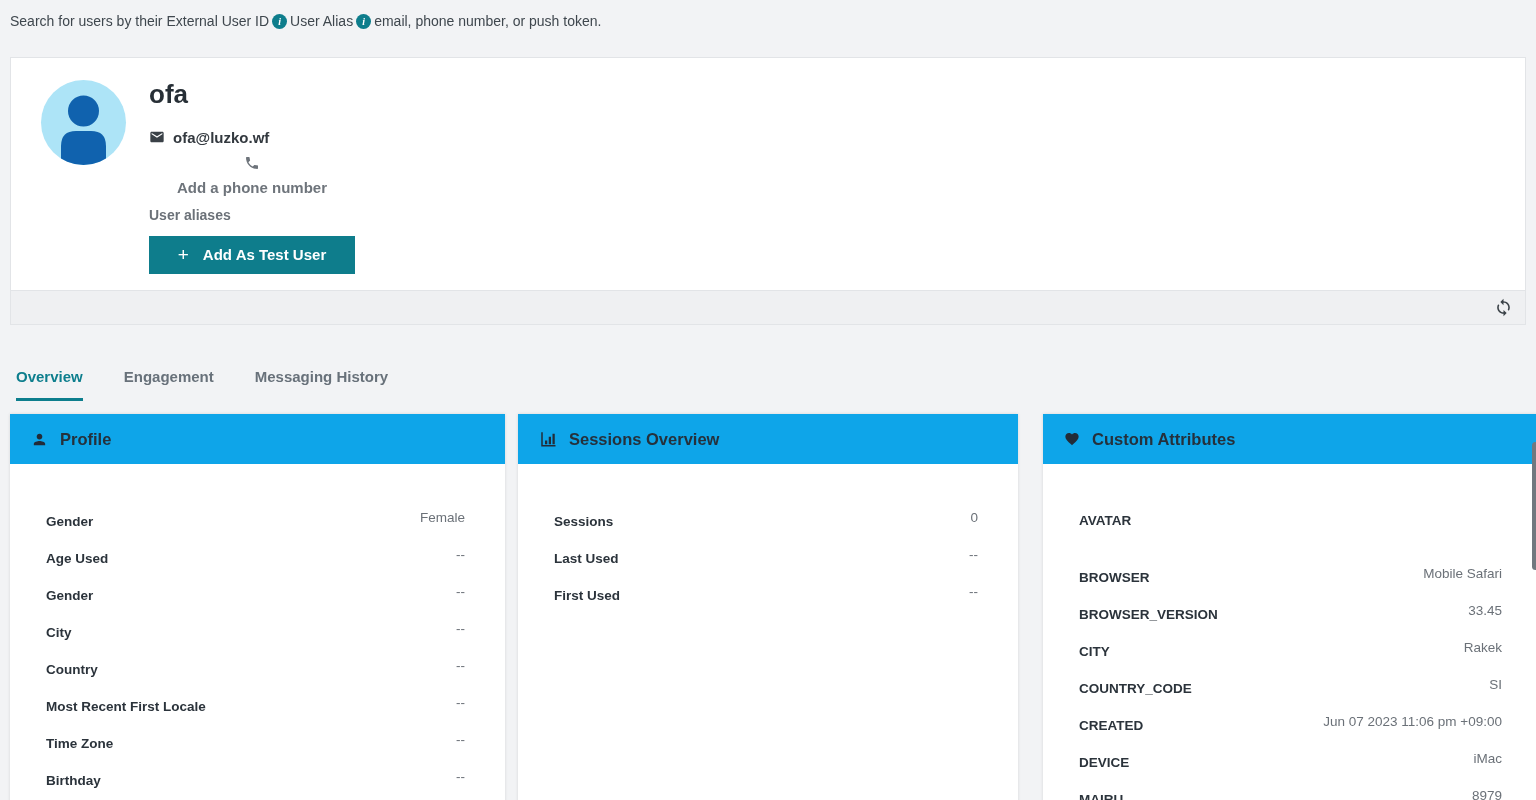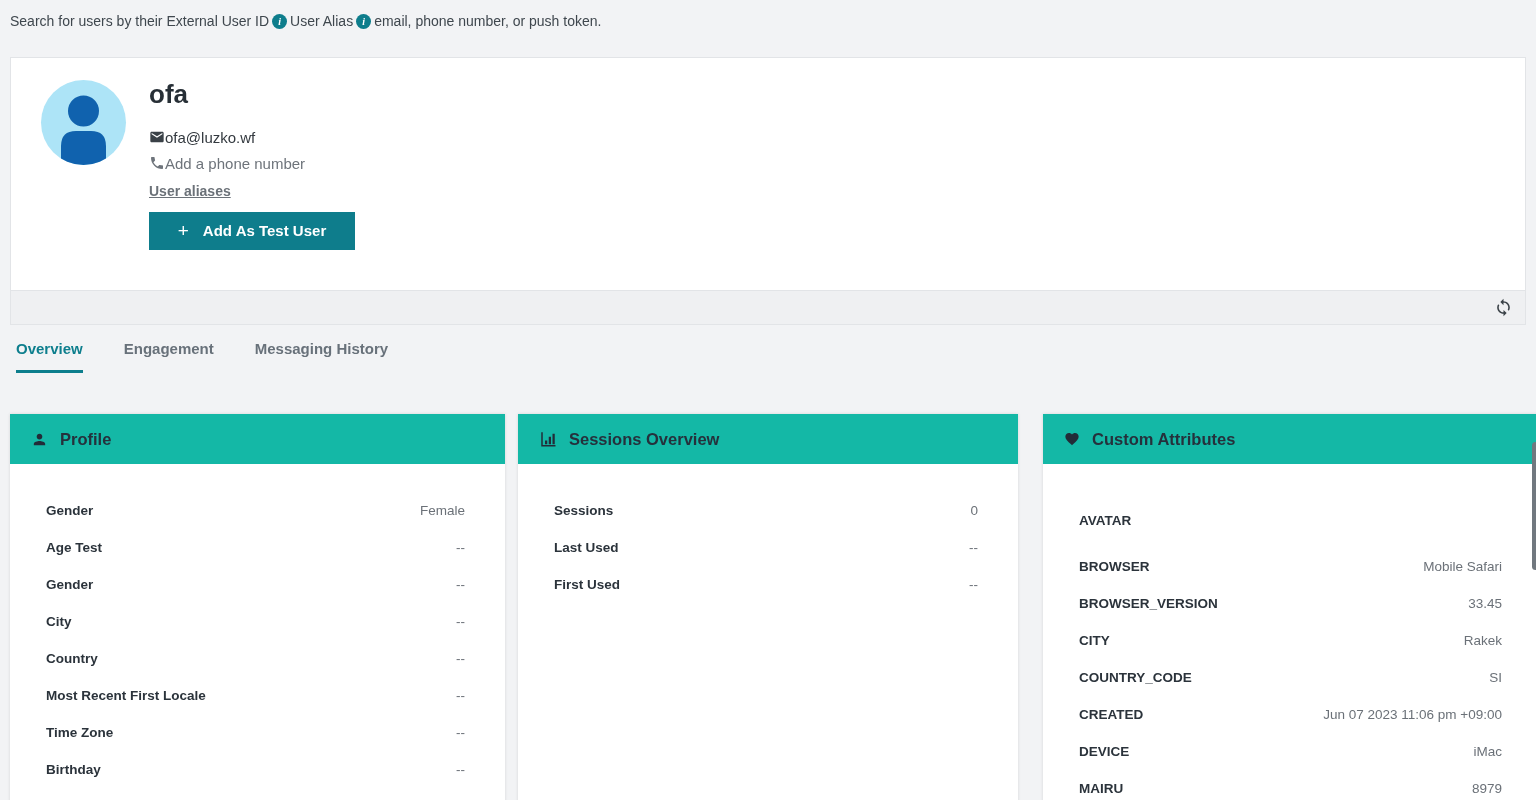--- a/index.html
+++ b/index.html
@@ -36,28 +36,28 @@
   .avatar {
     width: 85px; height: 85px; border-radius: 50%;
     background: #ade4f7; overflow: hidden; flex: 0 0 auto;
     position: relative;
   }
   .avatar svg { position: absolute; left: 0; top: 0; }
   .user-info { margin-left: 23px; display: flex; flex-direction: column; }
   .user-name { font-size: 26px; font-weight: bold; color: #272f36; line-height: 1.15; }
   .user-id { font-size: 17px; font-weight: bold; color: #272f36; margin-top: 3px; }
   .contact-row {
-    display: flex; align-items: center; 
-    font-size: 15px; color: #33393f; margin-top: 19px;
-  }
-  .contact-row.muted { color: #6e747b; margin-top: 9px; }
+    display: flex; align-items: center; gap: 8px;
+    font-size: 15px; color: #33393f; margin-top: 19px; font-weight: bold;
+  }
+  .contact-row.muted { color: #6e747b; margin-top: 9px; flex-direction: column; }
   .contact-row svg { flex: 0 0 auto; }
   .aliases-link {
     margin-top: 11px; font-size: 14px; font-weight: bold; color: #6b7178;
-    text-decoration: underline; cursor: pointer; width: fit-content;
+    cursor: pointer; width: fit-content;
   }
   .add-test-btn {
     margin-top: 13px; width: 206px; height: 38px;
     background: #0e7d8c; color: #ffffff; border: none; cursor: pointer;
     font-family: "Liberation Sans", sans-serif;
     font-size: 15px; font-weight: bold;
     display: flex; align-items: center; justify-content: center; gap: 14px;
   }
   .plus-glyph { font-size: 19px; font-weight: normal; line-height: 1; }
 
@@ -66,48 +66,48 @@
     display: flex; align-items: center; justify-content: flex-end;
     padding-right: 12px;
   }
   .refresh-btn {
     background: none; border: none; cursor: pointer; color: #3a4147;
     display: flex; align-items: center;
   }
 
   
   .tabs {
-    position: absolute; top: 340px; left: 16px;
+    position: absolute; top: 368px; left: 16px;
     display: flex; gap: 41px;
   }
   .tab {
     font-size: 15px; font-weight: bold; color: #68717a;
     padding-bottom: 13px; cursor: pointer; border-bottom: 3px solid transparent;
   }
   .tab.active { color: #0d7e8d; border-bottom-color: #0d7e8d; }
 
   
   .panels { position: absolute; top: 414px; left: 10px; display: flex; gap: 13px; }
   .panel {
     background: #ffffff; height: 520px;
     box-shadow: 0 0 3px rgba(0,0,0,0.12);
     position: relative;
   }
   .panel-1 { width: 495px; }
   .panel-2 { width: 500px; margin-left: 0; }
   .panel-3 { width: 499px; margin-left: 12px; }
   .panel-header {
-    height: 50px; background: #14b8a6;
+    height: 50px; background: #0ea5e9;
     display: flex; align-items: center; gap: 12px;
     padding-left: 21px;
     font-size: 16.5px; font-weight: bold; color: #25313c;
   }
   .panel-body { padding: 28px 0 0 0; position: relative; }
   .kv-row {
-    display: flex; align-items: center; justify-content: space-between;
+    display: flex; align-items: flex-end; justify-content: space-between;
     min-height: 37px; padding: 0 40px 0 36px;
   }
   .kv-row.tall { align-items: center; min-height: 56px; }
   .kv-label { font-size: 13.5px; font-weight: bold; color: #2b333b; }
   .kv-value {
     font-size: 13.5px; color: #6b7178; text-align: right;
     max-width: 250px; overflow-wrap: anywhere; line-height: 1.6;
   }
   .scroll-thumb {
     position: absolute; right: 3px; top: -22px;
@@ -180,21 +180,21 @@
           <path fill="#222c38" d="M12 12c2.21 0 4-1.79 4-4s-1.79-4-4-4-4 1.79-4 4 1.79 4 4 4zm0 2c-2.67 0-8 1.34-8 4v2h16v-2c0-2.66-5.33-4-8-4z"></path>
         </svg>
         <span>Profile</span>
       </div>
       <div class="panel-body">
         <div class="kv-row">
           <span class="kv-label">Gender</span>
           <span class="kv-value">Female</span>
         </div>
         <div class="kv-row">
-          <span class="kv-label">Age Test</span>
+          <span class="kv-label">Age Used</span>
           <span class="kv-value">--</span>
         </div>
         <div class="kv-row">
           <span class="kv-label">Gender</span>
           <span class="kv-value">--</span>
         </div>
         <div class="kv-row">
           <span class="kv-label">City</span>
           <span class="kv-value">--</span>
         </div>

